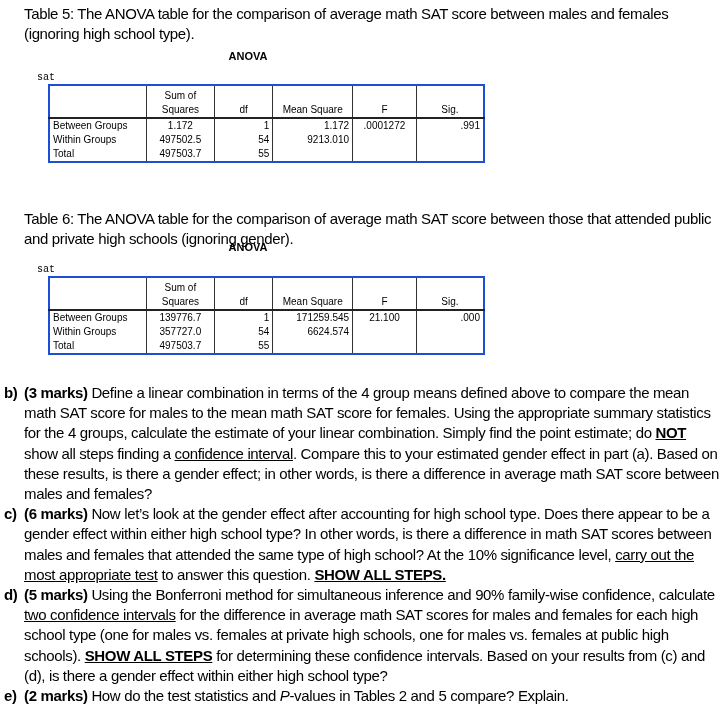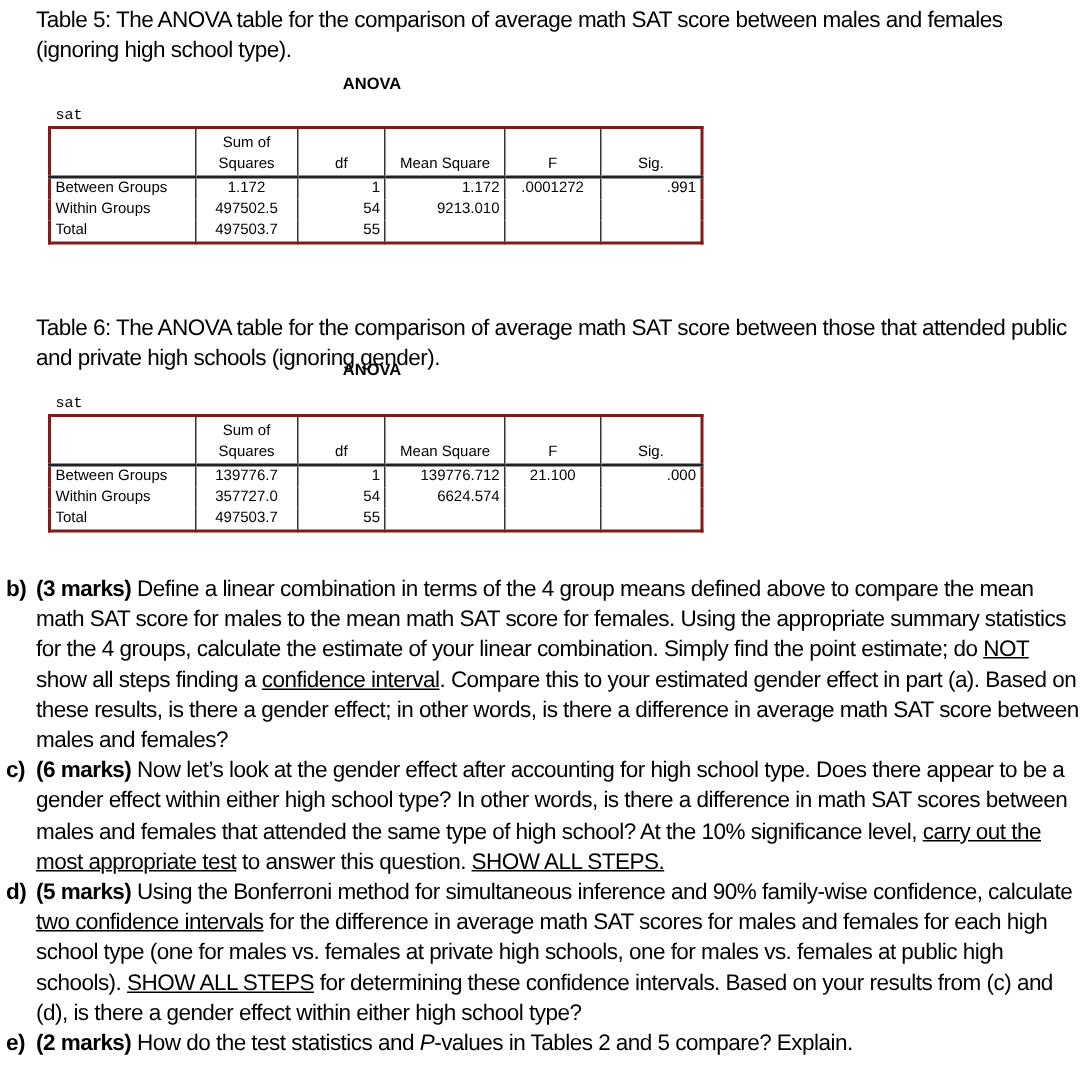--- a/index.html
+++ b/index.html
@@ -12,41 +12,42 @@
   .anova-title {
     position:absolute; width:100px; text-align:center;
     font-family:"Liberation Sans", sans-serif; font-weight:bold; font-size:11px;
   }
   .var-label {
     position:absolute; font-family:Liberation Mono, monospace; font-size:10px;
   }
   table.anova {
     position:absolute; border-collapse:collapse;
     font-family:"Liberation Sans", sans-serif; font-size:10px;
-    border:2px solid #7f1d1d;
+    border:2px solid #1d4ed8;
+    margin-left:16px;
   }
   table.anova td, table.anova th {
     padding:0 3px; font-weight:normal; line-height:14px; height:14px;
     border-left:1px solid #333; border-right:1px solid #333;
   }
   table.anova thead th { vertical-align:bottom; text-align:center; border-bottom:2px solid #222; }
   table.anova thead th.right { text-align:right; }
   table.anova tbody td { text-align:right; }
   table.anova tbody td.label { text-align:left; }
   table.anova tbody td.center { text-align:center; }
   .questions {
     position:absolute; left:4px; top:383px; width:716px;
     font-family:"Liberation Sans Narrow","Liberation Sans", sans-serif;
     font-size:15px; line-height:20.2px; letter-spacing:-0.35px;
   }
   .q { position:relative; padding-left:20px; }
   .q .letter { position:absolute; left:0; top:0; font-weight:bold; }
   .bold { font-weight:bold; }
   .u { text-decoration:underline; }
-  .ub { text-decoration:underline; font-weight:normal; }
+  .ub { text-decoration:underline; font-weight:bold; }
   .it { font-style:italic; }
 </style>
 </head>
 <body>
 
 <div class="caption" style="top:4px;">Table 5: The ANOVA table for the comparison of average math SAT score between males and females (ignoring high school type).</div>
 <div class="anova-title" style="left:198px; top:50px;">ANOVA</div>
 <div class="var-label" style="left:37px; top:72px;">sat</div>
 <table class="anova" style="left:32px; top:84px; width:437px;">
   <colgroup>
@@ -115,21 +116,21 @@
       <th>Mean Square</th>
       <th>F</th>
       <th>Sig.</th>
     </tr>
   </thead>
   <tbody>
     <tr>
       <td class="label">Between Groups</td>
       <td class="center">139776.7</td>
       <td>1</td>
-      <td>139776.712</td>
+      <td>171259.545</td>
       <td class="center">21.100</td>
       <td>.000</td>
     </tr>
     <tr>
       <td class="label">Within Groups</td>
       <td class="center">357727.0</td>
       <td>54</td>
       <td>6624.574</td>
       <td class="center"></td>
       <td></td>

